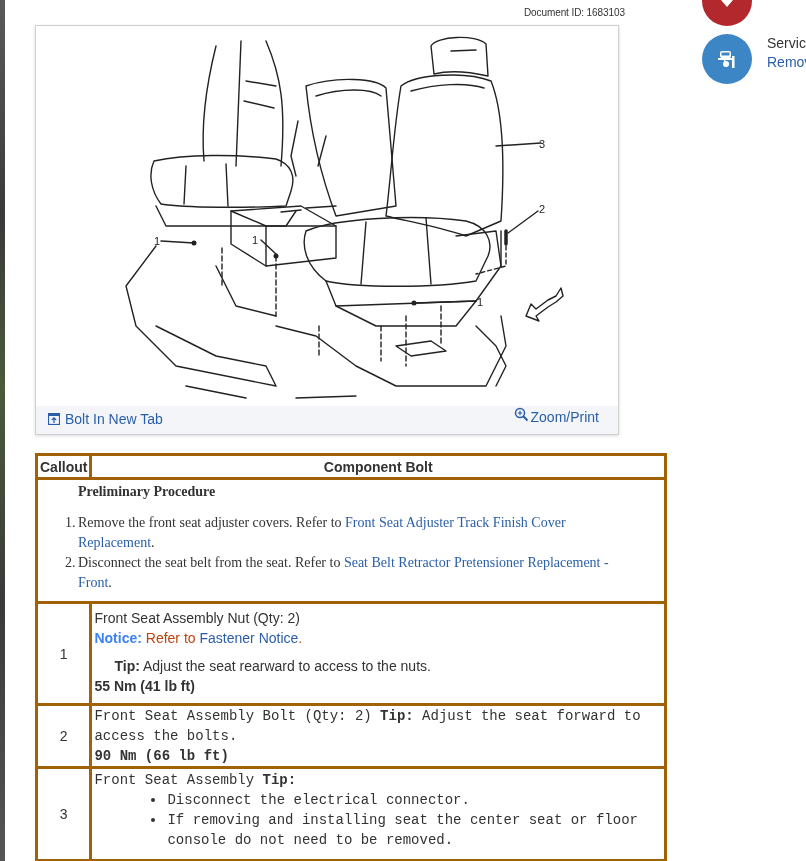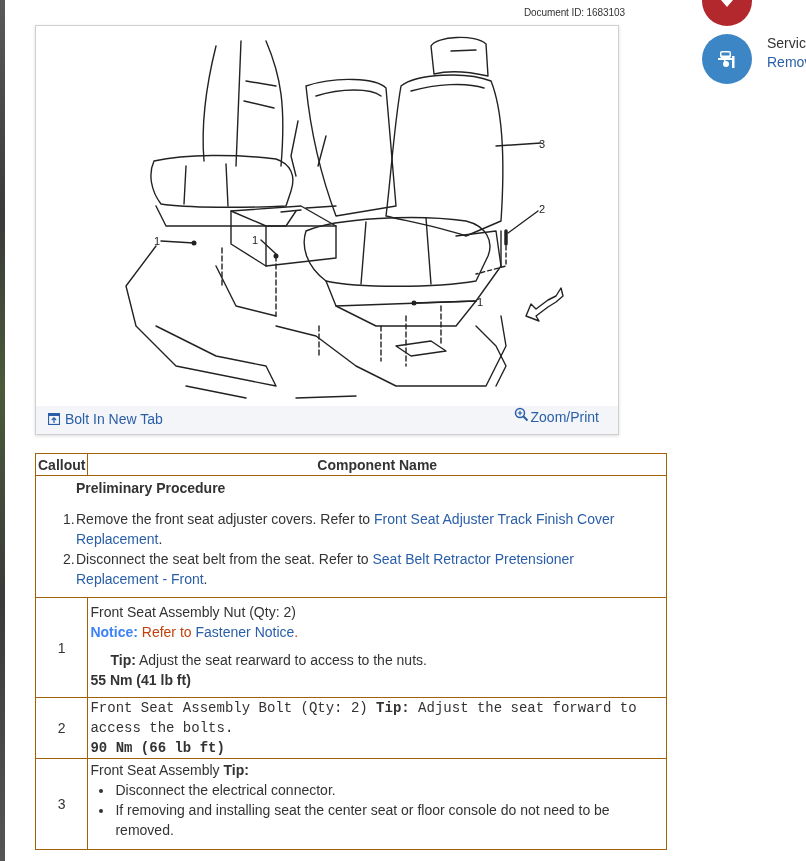--- a/index.html
+++ b/index.html
@@ -35,40 +35,40 @@
     }
     .fig-link.open { left: 12px; }
     .fig-link.zoom { right: 19px; top: 3px; }
     .fig-link svg { margin-right: 5px; }
 
     table.components {
       position: absolute; left: 35px; top: 453px; width: 632px;
       border-collapse: collapse; font-size: 14px; color: #333;
     }
     table.components th, table.components td {
-      border: 1px solid #a16207;
+      border: 3px solid #a16207;
       vertical-align: middle;
     }
     table.components th {
       font-weight: bold; height: 21px; padding: 0 2px; font-size: 14px;
     }
     th.callout-h { width: 44px; text-align: left; }
     td.callout { text-align: center; width: 44px; }
     td.content { padding: 0 4px 0 2px; line-height: 20px; }
     .prelim { padding: 2px 40px 8px 40px; line-height: 20px; }
     .prelim-title { font-weight: bold; margin-bottom: 11px; }
     .prelim ol { margin: 0; padding-left: 0; list-style: none; }
     .prelim ol li { position: relative; padding-left: 0; }
     .prelim ol li .num { position: absolute; left: -13px; }
     a.link { color: #2a5ea8; text-decoration: none; cursor: pointer; }
     .notice-label { color: #3b82f6; font-weight: bold; }
     .notice-text { color: #c2410c; }
     b { font-weight: bold; }
     ul.tips { margin: 0; padding-left: 24px; }
-    ul.tips li { padding-left: 1px; }
+    ul.tips li { padding-left: 1px; margin-left: 48px; }
 
     .side-item { position: absolute; left: 702px; display: flex; align-items: flex-start; }
     .side-circle {
       width: 50px; height: 50px; border-radius: 50%;
       display: flex; align-items: center; justify-content: center;
     }
     .side-text { margin-left: 15px; font-size: 14px; line-height: 19px; white-space: nowrap; }
     .side-title { color: #333333; }
     .side-link { color: #2a5ea8; cursor: pointer; }
   </style>
@@ -194,26 +194,26 @@
       </svg>
       <span>Zoom/Print</span>
     </a>
   </div>
 </div>
 
 <table class="components">
   <thead>
     <tr>
       <th class="callout-h">Callout</th>
-      <th>Component Name</th>
+      <th>Component Bolt</th>
     </tr>
   </thead>
   <tbody>
     <tr>
-      <td colspan="2" style="padding:0;">
+      <td colspan="2" style="padding:0;font-family:Liberation Serif, serif;">
         <div class="prelim">
           <div class="prelim-title">Preliminary Procedure</div>
           <ol>
             <li>
               <span class="num">1.</span><span>Remove the front seat adjuster covers. Refer to </span><a class="link">Front Seat Adjuster Track Finish Cover Replacement</a><span>.</span>
             </li>
             <li>
               <span class="num">2.</span><span>Disconnect the seat belt from the seat. Refer to </span><a class="link">Seat Belt Retractor Pretensioner Replacement - Front</a><span>.</span>
             </li>
           </ol>
@@ -237,21 +237,21 @@
       <td class="callout">2</td>
       <td class="content" style="height:52px;font-family:Liberation Mono, monospace;">
         <div>
           <span>Front Seat Assembly Bolt (Qty: 2) </span><b>Tip:</b><span> Adjust the seat forward to access the bolts.</span>
         </div>
         <div style="margin-bottom:0;"><b>90 Nm (66 lb ft)</b></div>
       </td>
     </tr>
     <tr>
       <td class="callout">3</td>
-      <td class="content" style="height:90px;">
+      <td class="content" style="height:90px;font-family:Liberation Mono, monospace;">
         <div>
           <span>Front Seat Assembly </span><b>Tip:</b>
         </div>
         <ul class="tips">
           <li>Disconnect the electrical connector.</li>
           <li>If removing and installing seat the center seat or floor console do not need to be removed.</li>
         </ul>
         <div style="height:8px;"></div>
       </td>
     </tr>

